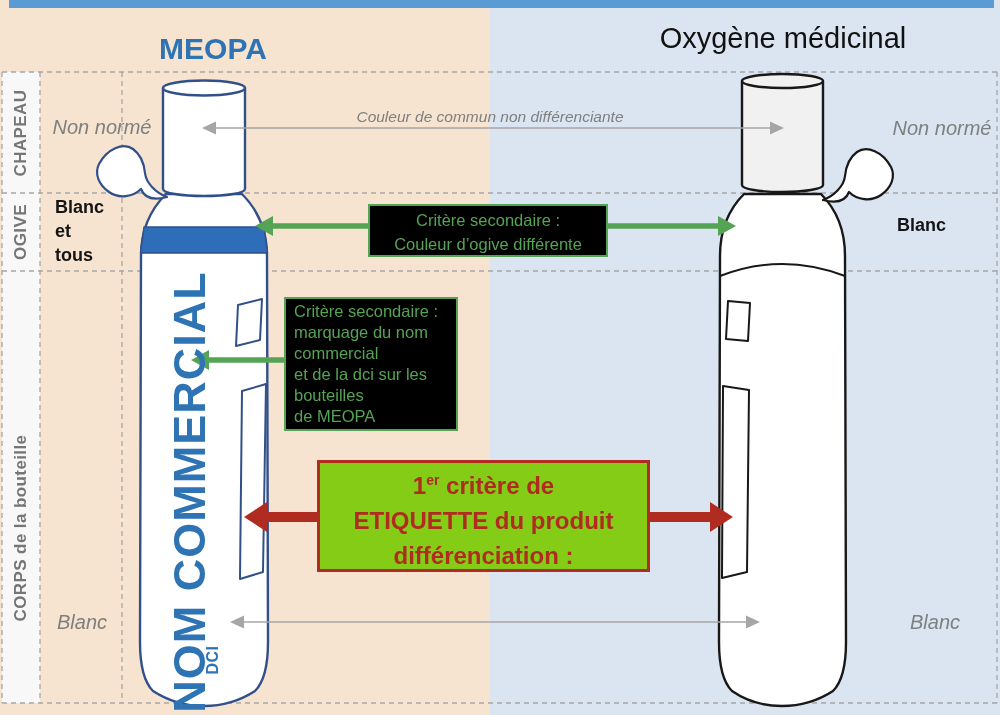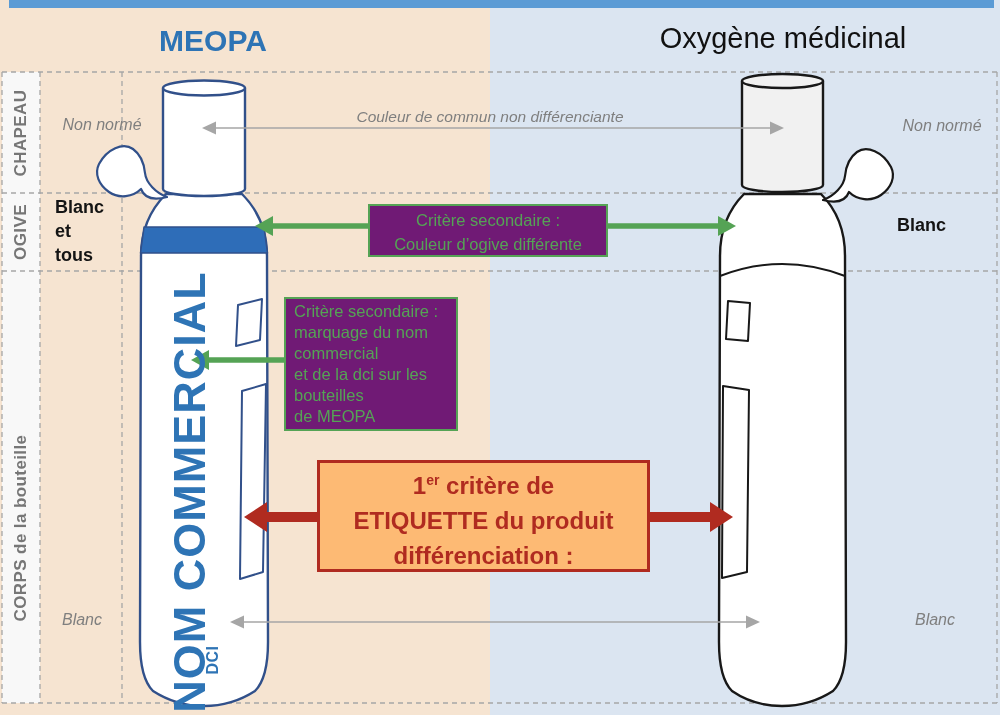--- a/index.html
+++ b/index.html
@@ -11,41 +11,41 @@
   .stage{position:relative;width:1000px;height:715px;overflow:hidden;
          font-family:"Liberation Sans",sans-serif;background:#fff;}
   .bg{position:absolute;top:0;height:715px;}
   .bg-left{left:0;width:490px;background:var(--peach);}
   .bg-right{left:490px;width:510px;background:var(--light-blue);}
   .topbar{position:absolute;left:9px;top:0;width:985px;height:8px;background:var(--bar-blue);}
   svg.layer{position:absolute;left:0;top:0;}
   .txt{position:absolute;}
   .vert{position:absolute;transform:translate(-50%,-50%) rotate(-90deg);white-space:nowrap;}
   .pre{white-space:pre-line;}
-  .title-left{left:63px;top:24px;width:300px;text-align:center;font-size:30px;font-weight:bold;color:var(--title-blue);}
+  .title-left{left:63px;top:32px;width:300px;text-align:center;font-size:30px;font-weight:bold;color:var(--title-blue);}
   .title-right{left:633px;top:22px;width:300px;text-align:center;font-size:29px;font-weight:normal;color:#111;}
   .seclabel{color:#767676;font-weight:bold;font-size:17px;letter-spacing:.4px;}
   .sec-chapeau{left:21px;top:133px;} .sec-ogive{left:21px;top:232px;} .sec-corps{left:21px;top:528px;}
-  .grayital{font-style:italic;color:var(--gray);font-size:16px;text-align:center;}
+  .grayital{font-style:italic;color:var(--gray);font-size:20px;text-align:center;}
   .nn-left{left:43px;top:116px;width:118px;}
   .nn-right{left:886px;top:117px;width:112px;}
   .chapeau-lbl{left:310px;top:108px;width:360px;font-size:15.5px;}
   .corps-lbl{left:310px;top:601px;width:360px;font-size:15.5px;line-height:23px;}
   .blanc-bleu{left:55px;top:195px;font-weight:bold;font-size:18px;line-height:24px;color:#141414;}
   .blanc-bleu span{display:block;}
   .blanc-bleu .u{}
   .blanc-right{left:897px;top:215px;font-weight:bold;font-size:18px;color:#141414;}
   .blanc-bl{left:44px;top:611px;width:76px;}
   .blanc-br{left:897px;top:611px;width:76px;}
-  .greenbox{position:absolute;box-sizing:border-box;background:#701a75;border:2px solid var(--green);
+  .greenbox{position:absolute;box-sizing:border-box;background:#000000;border:2px solid var(--green);
             color:var(--green);font-size:16.5px;}
   .gb-ogive{left:368px;top:204px;width:240px;height:53px;text-align:center;line-height:24px;padding-top:2px;}
   .gb-marking{left:284px;top:297px;width:174px;height:134px;line-height:21px;padding:2px 8px;}
   .redbox{position:absolute;left:317px;top:460px;width:333px;height:112px;box-sizing:border-box;
-          background:#fdba74;border:3.5px solid var(--red);color:var(--red);
+          background:#84cc16;border:3.5px solid var(--red);color:var(--red);
           font-weight:bold;font-size:24px;text-align:center;line-height:35px;}
   .redbox sup{font-size:14px;}
   .nomcom{left:190px;top:492px;font-size:45px;font-weight:bold;letter-spacing:1px;color:var(--title-blue);}
   .dci{left:213px;top:660px;font-size:16px;font-weight:bold;letter-spacing:.5px;color:var(--title-blue);}
 </style>
 </head>
 <body>
 
 <div class="stage">
   <div class="bg bg-left"></div>

